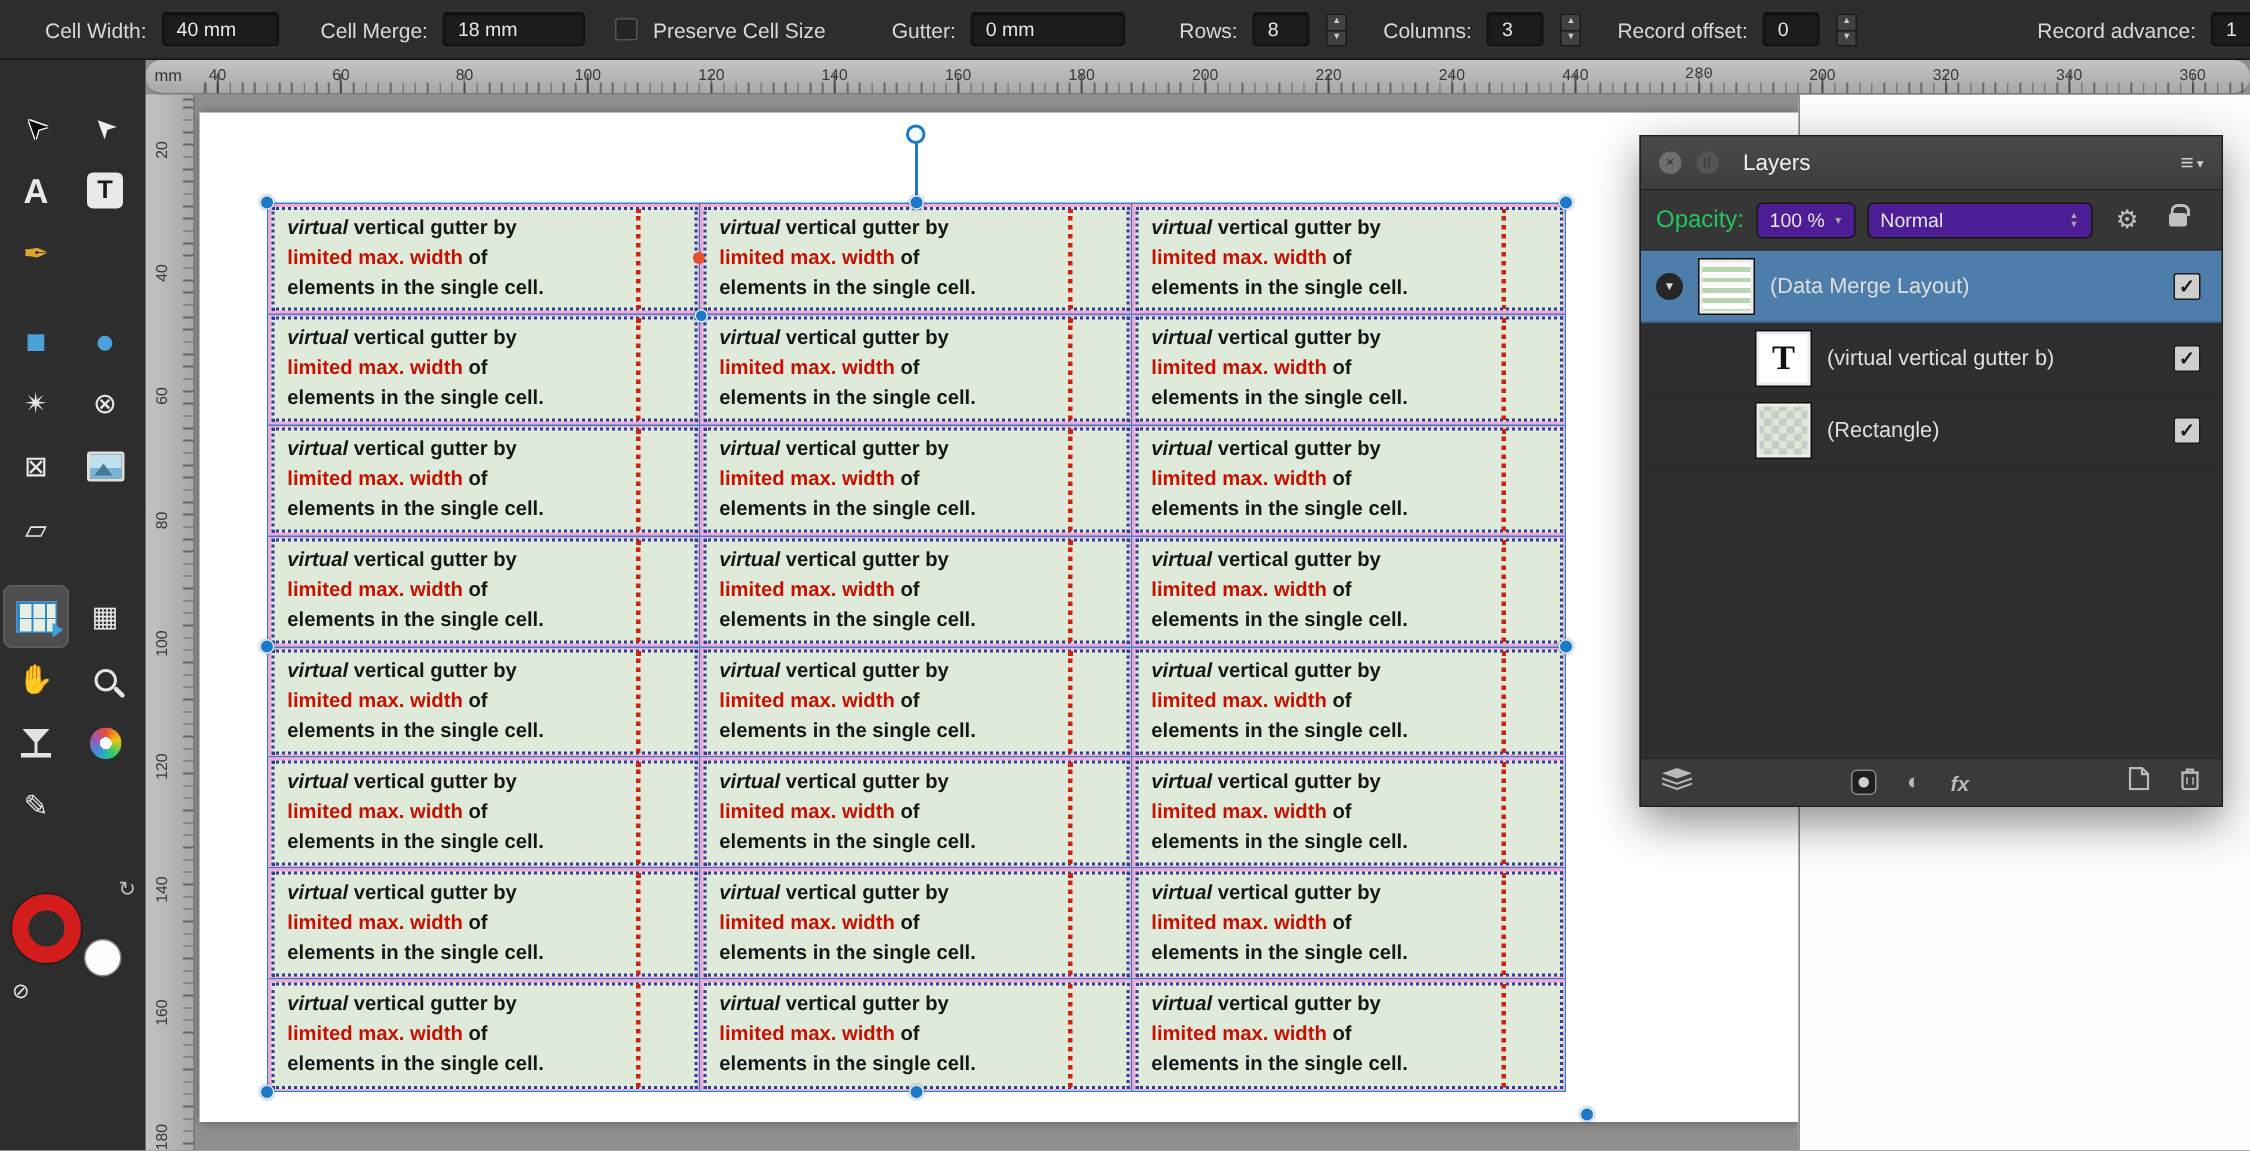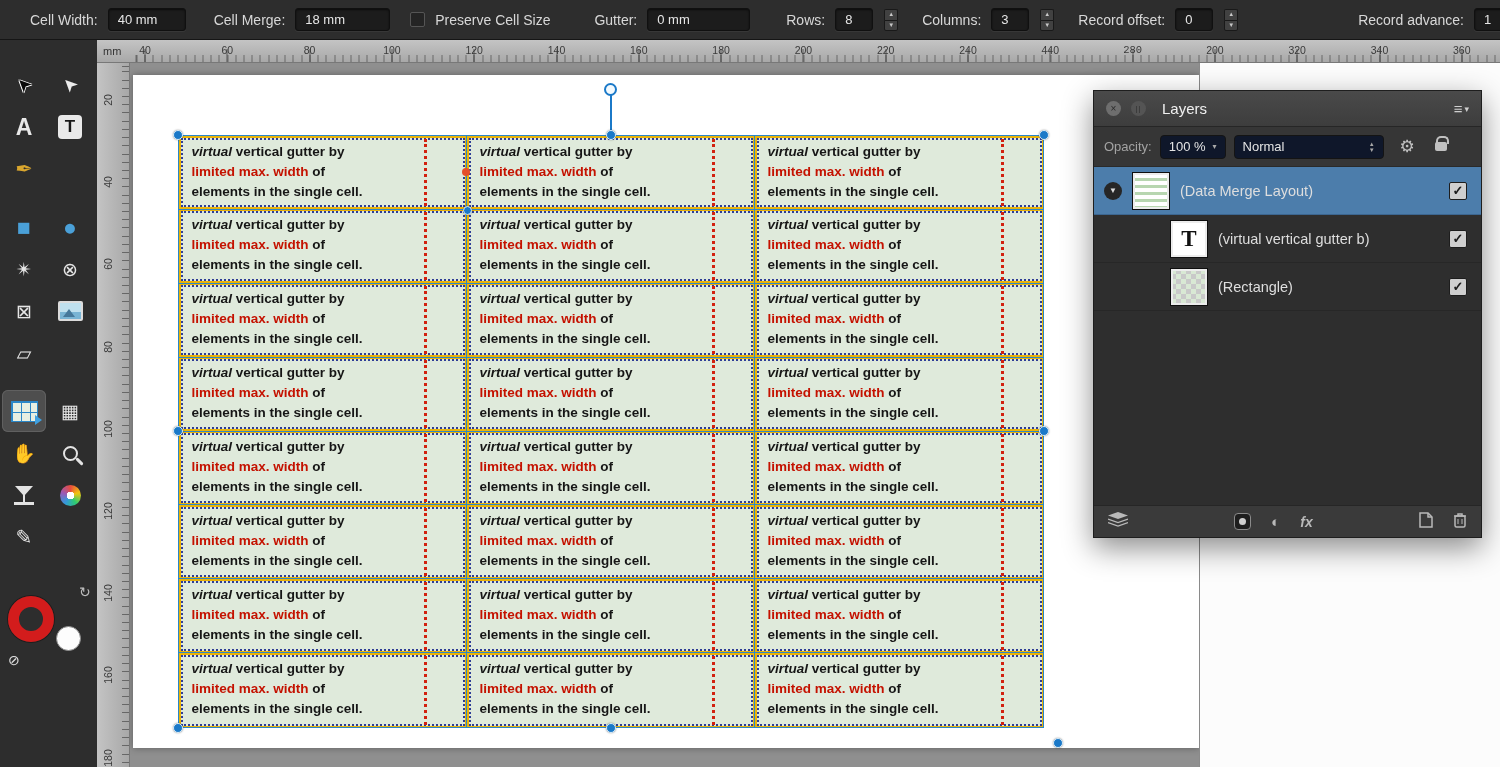--- a/index.html
+++ b/index.html
@@ -69,21 +69,21 @@
   .stroke-chip{position:absolute;left:8px;top:12px;width:46px;height:46px;border-radius:50%;
     border:11px solid #d31c1c;box-shadow:0 0 0 1px rgba(0,0,0,.35);}
   .fill-chip{position:absolute;left:56px;top:42px;width:25px;height:25px;border-radius:50%;
     background:#fdfdfd;border:1px solid #8a8a8a;}
   .swap-glyph{position:absolute;right:6px;top:0;color:#bdbdbd;font-size:14px;transform:scaleX(-1);}
   .none-glyph{position:absolute;left:8px;bottom:6px;color:#e0e0e0;font-size:14px;}
 
   
   .canvas-area{position:absolute;left:97px;top:40px;right:0;bottom:0;background:#8f8f8f;}
   .hruler{position:absolute;left:0;top:0;right:0;height:23px;background:linear-gradient(#c4c4c4,#a8a8a8);
-    border-bottom:1px solid #787878;z-index:6;}
+    border-bottom:1px solid #787878;z-index:6;border-radius:11px;}
   .hruler .unit{position:absolute;left:6px;top:5px;font-size:11px;color:#333;}
   .rnum{position:absolute;top:4px;transform:translateX(-50%);font-size:10.5px;color:#3a3a3a;}
   .hticks{position:absolute;left:36px;right:0;bottom:0;height:7px;
     background:repeating-linear-gradient(90deg,rgba(35,35,35,.5) 0 1px,transparent 1px 8.23px);
     background-position-x:3.5px;}
   .hticks-major{position:absolute;left:36px;right:0;bottom:0;height:13px;
     background:repeating-linear-gradient(90deg,rgba(35,35,35,.65) 0 1px,transparent 1px 82.3px);
     background-position-x:11.5px;}
   .vruler{position:absolute;left:0;top:23px;bottom:0;width:33px;background:linear-gradient(90deg,#c4c4c4,#a8a8a8);
     border-right:1px solid #787878;z-index:5;}
@@ -95,21 +95,21 @@
   .viewport{position:absolute;left:33px;top:23px;right:0;bottom:0;overflow:hidden;}
   .page{position:absolute;left:3px;top:12px;width:1066px;height:673px;background:#fff;
     box-shadow:0 0 7px rgba(0,0,0,.35);}
   .page-right{position:absolute;left:1069px;top:0;right:0;bottom:0;background:#fcfcfc;
     border-left:1px solid #8a8a8a;}
 
   
   .grid{position:absolute;left:48px;top:72px;width:866px;height:593px;z-index:8;}
   .cells{position:absolute;inset:0;display:grid;grid-template-columns:repeat(3,1fr);
     grid-template-rows:repeat(8,1fr);border:1.5px solid #2b87c8;}
-  .cell{position:relative;border-right:1.5px solid #2b87c8;border-bottom:1.5px solid #2b87c8;background:#eab308;}
+  .cell{position:relative;border-right:1.5px solid #2b87c8;border-bottom:1.5px solid #2b87c8;background:#f9a8d4;}
   .cell:nth-child(3n){border-right:none;}
   .cell:nth-child(n+22){border-bottom:none;}
   .cell-inner{position:absolute;inset:1.5px;background:#dfeadb;border:2px dotted #2e3d96;}
   .vgutter{position:absolute;top:-1px;bottom:-1px;right:36px;border-left:3px dotted #d2210f;}
   .cell-text{position:absolute;left:9px;top:2px;font-size:13.5px;line-height:20px;color:#161616;font-weight:bold;}
   .cell-text .red{color:#c41200;}
   .cell-text i{font-style:italic;}
   
   .handle{position:absolute;width:10px;height:10px;border-radius:50%;background:#1b79c8;
     border:1px solid #d9ecf8;box-shadow:0 0 2px rgba(0,0,0,.4);z-index:9;}
@@ -125,22 +125,22 @@
   .lp-header{height:36px;background:linear-gradient(#4a4a4a,#3d3d3d);border-bottom:1px solid #262626;
     display:flex;align-items:center;padding:0 12px;flex:0 0 auto;}
   .lp-circle{width:15px;height:15px;border-radius:50%;background:#6e6e6e;color:#2b2b2b;font-size:10px;
     line-height:15px;text-align:center;margin-right:10px;flex:0 0 auto;}
   .lp-circle.dim{background:#545454;font-size:7px;letter-spacing:1px;}
   .lp-title{color:#f0f0f0;font-size:15px;margin-left:6px;}
   .lp-menu{margin-left:auto;color:#cfcfcf;font-size:15px;display:flex;align-items:center;gap:2px;}
   .lp-menu .mcaret{font-size:9px;}
   .lp-controls{height:40px;display:flex;align-items:center;padding:0 10px;gap:8px;
     border-bottom:1px solid #2a2a2a;flex:0 0 auto;}
-  .lp-label{color:#a3a3a3;font-size:13px;}
-  .lp-select{background:#0f172a;border:1px solid #141414;border-radius:4px;color:#e4e4e4;font-size:13px;
+  .lp-label{color:#22c55e;font-size:16px;}
+  .lp-select{background:#4c1d95;border:1px solid #141414;border-radius:4px;color:#e4e4e4;font-size:13px;
     padding:0 8px;display:flex;align-items:center;gap:7px;height:24px;}
   .lp-select .caret{font-size:8px;color:#a8a8a8;}
   .blend{width:150px;justify-content:space-between;}
   .updown{display:flex;flex-direction:column;font-size:6px;color:#a8a8a8;line-height:6px;text-align:center;}
   .lp-gear{color:#c0c0c0;font-size:17px;margin-left:8px;}
   .lock{width:12px;height:9px;background:#c0c0c0;border-radius:2px;position:relative;margin-left:12px;}
   .lock::before{content:"";position:absolute;left:1.5px;top:-6px;width:9px;height:6px;
     border:2px solid #c0c0c0;border-bottom:none;border-radius:5px 5px 0 0;}
   .lp-list{flex:1 1 auto;background:#2e2e2e;overflow:hidden;}
   .layer-row{height:48px;display:flex;align-items:center;gap:10px;border-bottom:1px solid #272727;

